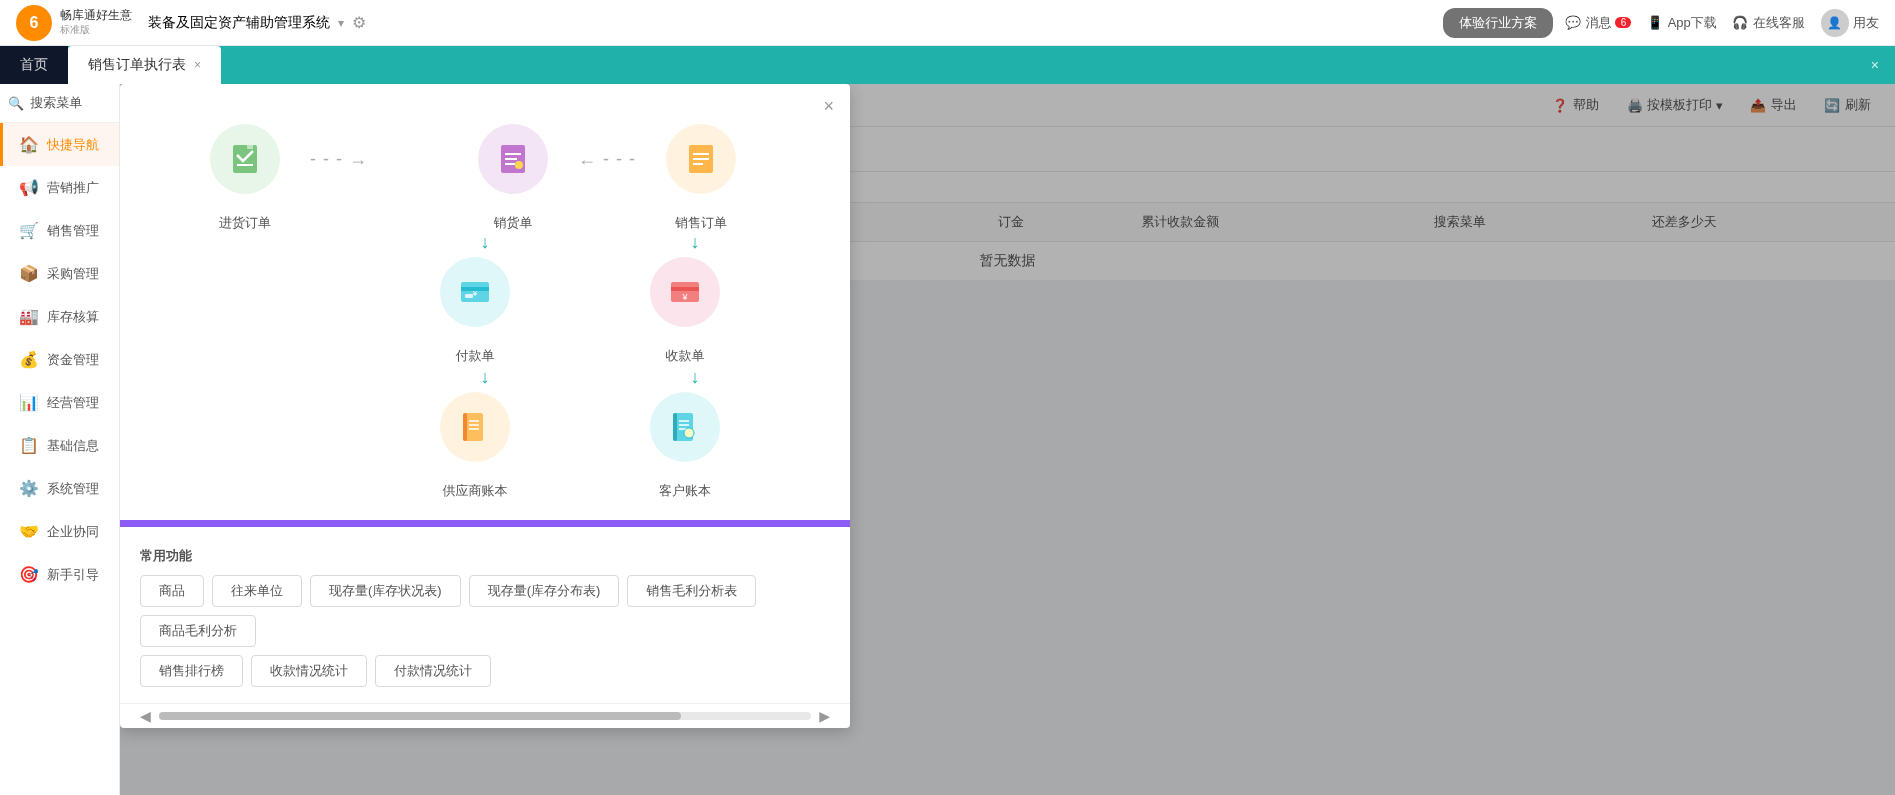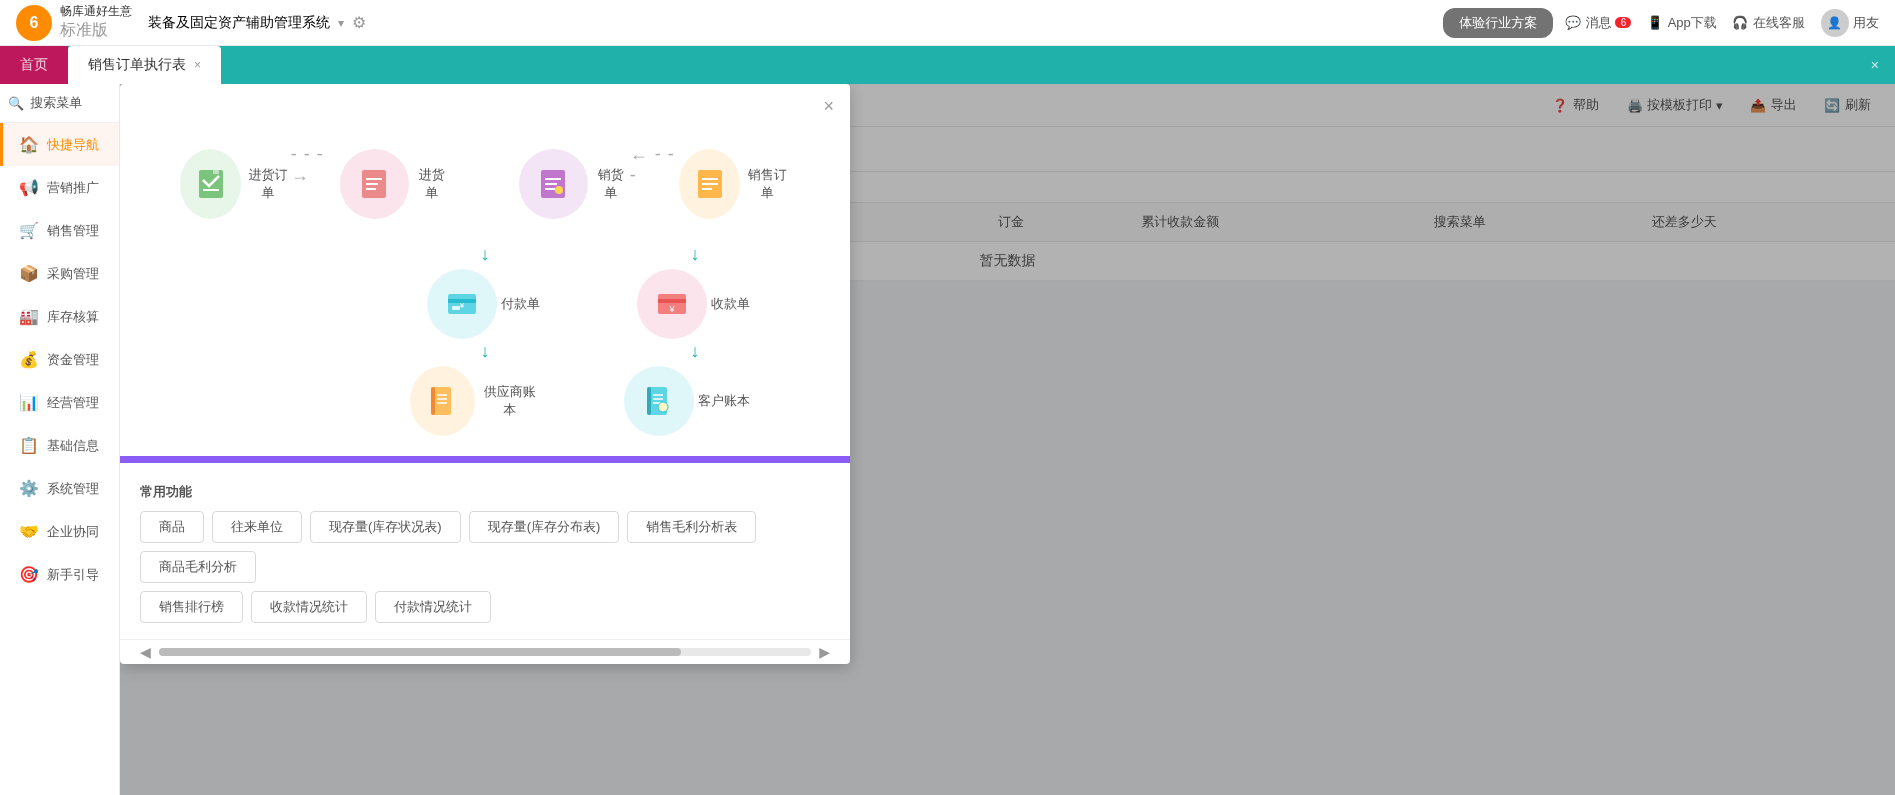--- a/index.html
+++ b/index.html
@@ -14,21 +14,21 @@
     .logo-area {
       display: flex; align-items: center; gap: 8px;
       width: 120px; flex-shrink: 0;
     }
     .logo-icon {
       width: 36px; height: 36px; background: #ff8c00;
       border-radius: 50%; display: flex; align-items: center; justify-content: center;
       color: white; font-size: 16px; font-weight: bold;
     }
     .logo-text { font-size: 12px; color: #333; line-height: 1.3; }
-    .logo-subtext { font-size: 16px; color: #999; }
+    .logo-subtext { font-size: 10px; color: #999; }
     .system-title { font-size: 14px; color: #333; flex: 1; display: flex; align-items: center; gap: 8px; }
     .system-title-text { font-size: 14px; color: #000000; }
     .title-dropdown { color: #999; font-size: 12px; cursor: pointer; }
     .gear-btn { color: #999; font-size: 16px; cursor: pointer; }
     .trial-btn {
       background: #737373; color: white; border: none;
       padding: 6px 16px; border-radius: 12px; cursor: pointer; font-size: 13px;
     }
     .top-right { display: flex; align-items: center; gap: 16px; margin-left: auto; }
     .top-right-item { display: flex; align-items: center; gap: 4px; color: #555; cursor: pointer; font-size: 13px; }
@@ -37,21 +37,21 @@
 
     
     .tab-bar {
       display: flex; align-items: center; height: 38px;
       background: #20b2aa; padding: 0 0 0 0;
     }
     .tab-item {
       height: 38px; display: flex; align-items: center; padding: 0 20px;
       cursor: pointer; color: rgba(255,255,255,0.8); font-size: 14px;
     }
-    .tab-item.home { background: #be185d; justify-content: center; }
+    .tab-item.home { background: #0f172a; justify-content: center; }
     .tab-item.active { background: white; color: #333; border-radius: 4px 4px 0 0; }
     .tab-close { margin-left: 8px; color: #999; font-size: 12px; }
     .tab-close-white { color: rgba(255,255,255,0.8); margin-left: auto; margin-right: 16px; font-size: 14px; cursor: pointer; }
 
     
     .main-layout { display: flex; height: calc(795px - 84px); }
 
     
     .sidebar {
       width: 120px; background: #fff; border-right: 1px solid #e8e8e8;
@@ -135,23 +135,22 @@
     
     .flow-area {
       padding: 40px 60px 20px;
       display: flex; flex-direction: column; gap: 0;
     }
     .flow-row {
       display: flex; align-items: center; justify-content: flex-start;
       gap: 0; position: relative;
     }
     .flow-node {
-      display: flex; flex-direction: row; align-items: center; gap: 4px;
+      display: flex; flex-direction: column; align-items: center; gap: 20px;
       width: 130px;
-      justify-content: flex-end;
     }
     .flow-circle {
       width: 70px; height: 70px; border-radius: 50%;
       display: flex; align-items: center; justify-content: center;
       font-size: 28px;
     }
     .flow-label { font-size: 13px; color: #555; text-align: center; } 
 
     .dashed-arrow-h {
       display: flex; align-items: flex-start; padding-top: 20px; padding-bottom: 30px;
@@ -379,31 +378,20 @@
                   <path d="M20 4 L20 8 L26 8 L26 4" fill="white" opacity="0.5"></path>
                 </svg>
               </div>
               <div class="flow-label">进货订单</div>
             </div>
 
             <div class="dashed-arrow-h">
               <span style="letter-spacing:1px; color:#aaa; font-size:18px; padding-bottom:28px;">- - - →</span>
             </div>
 
-            <div class="flow-node">
-              <div class="flow-circle node-red-light">
-                <svg width="36" height="36" viewBox="0 0 36 36" fill="none">
-                  <rect x="6" y="4" width="24" height="28" rx="2" fill="#e57373" opacity="0.8"></rect>
-                  <line x1="10" y1="13" x2="26" y2="13" stroke="white" stroke-width="2"></line>
-                  <line x1="10" y1="18" x2="22" y2="18" stroke="white" stroke-width="2"></line>
-                  <line x1="10" y1="23" x2="20" y2="23" stroke="white" stroke-width="2"></line>
-                </svg>
-              </div>
-              <div class="flow-label">进货单</div>
-            </div>
 
             <div style="width:80px;"></div>
 
             <div class="flow-node">
               <div class="flow-circle node-purple">
                 <svg width="36" height="36" viewBox="0 0 36 36" fill="none">
                   <rect x="6" y="4" width="24" height="28" rx="2" fill="#ab47bc" opacity="0.7"></rect>
                   <line x1="10" y1="13" x2="26" y2="13" stroke="white" stroke-width="2"></line>
                   <line x1="10" y1="18" x2="22" y2="18" stroke="white" stroke-width="2"></line>
                   <line x1="10" y1="23" x2="20" y2="23" stroke="white" stroke-width="2"></line>

